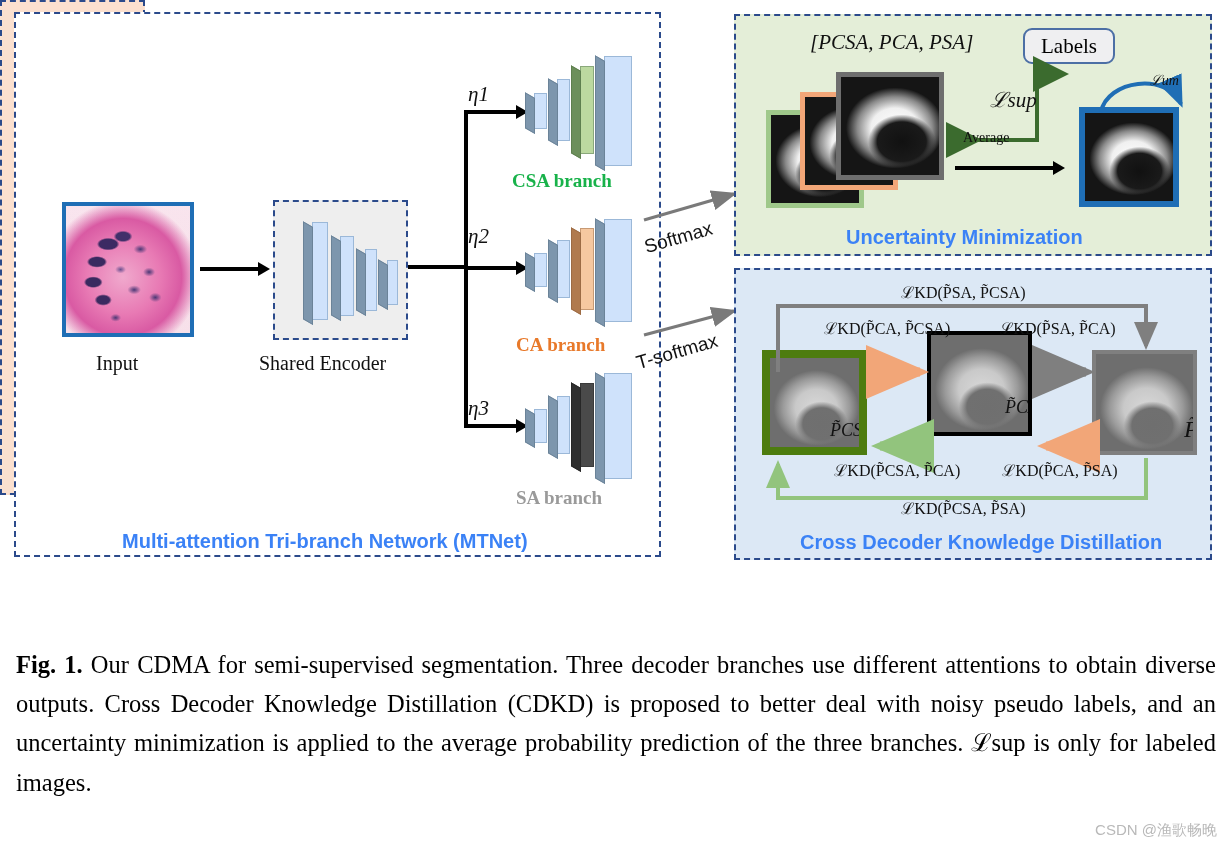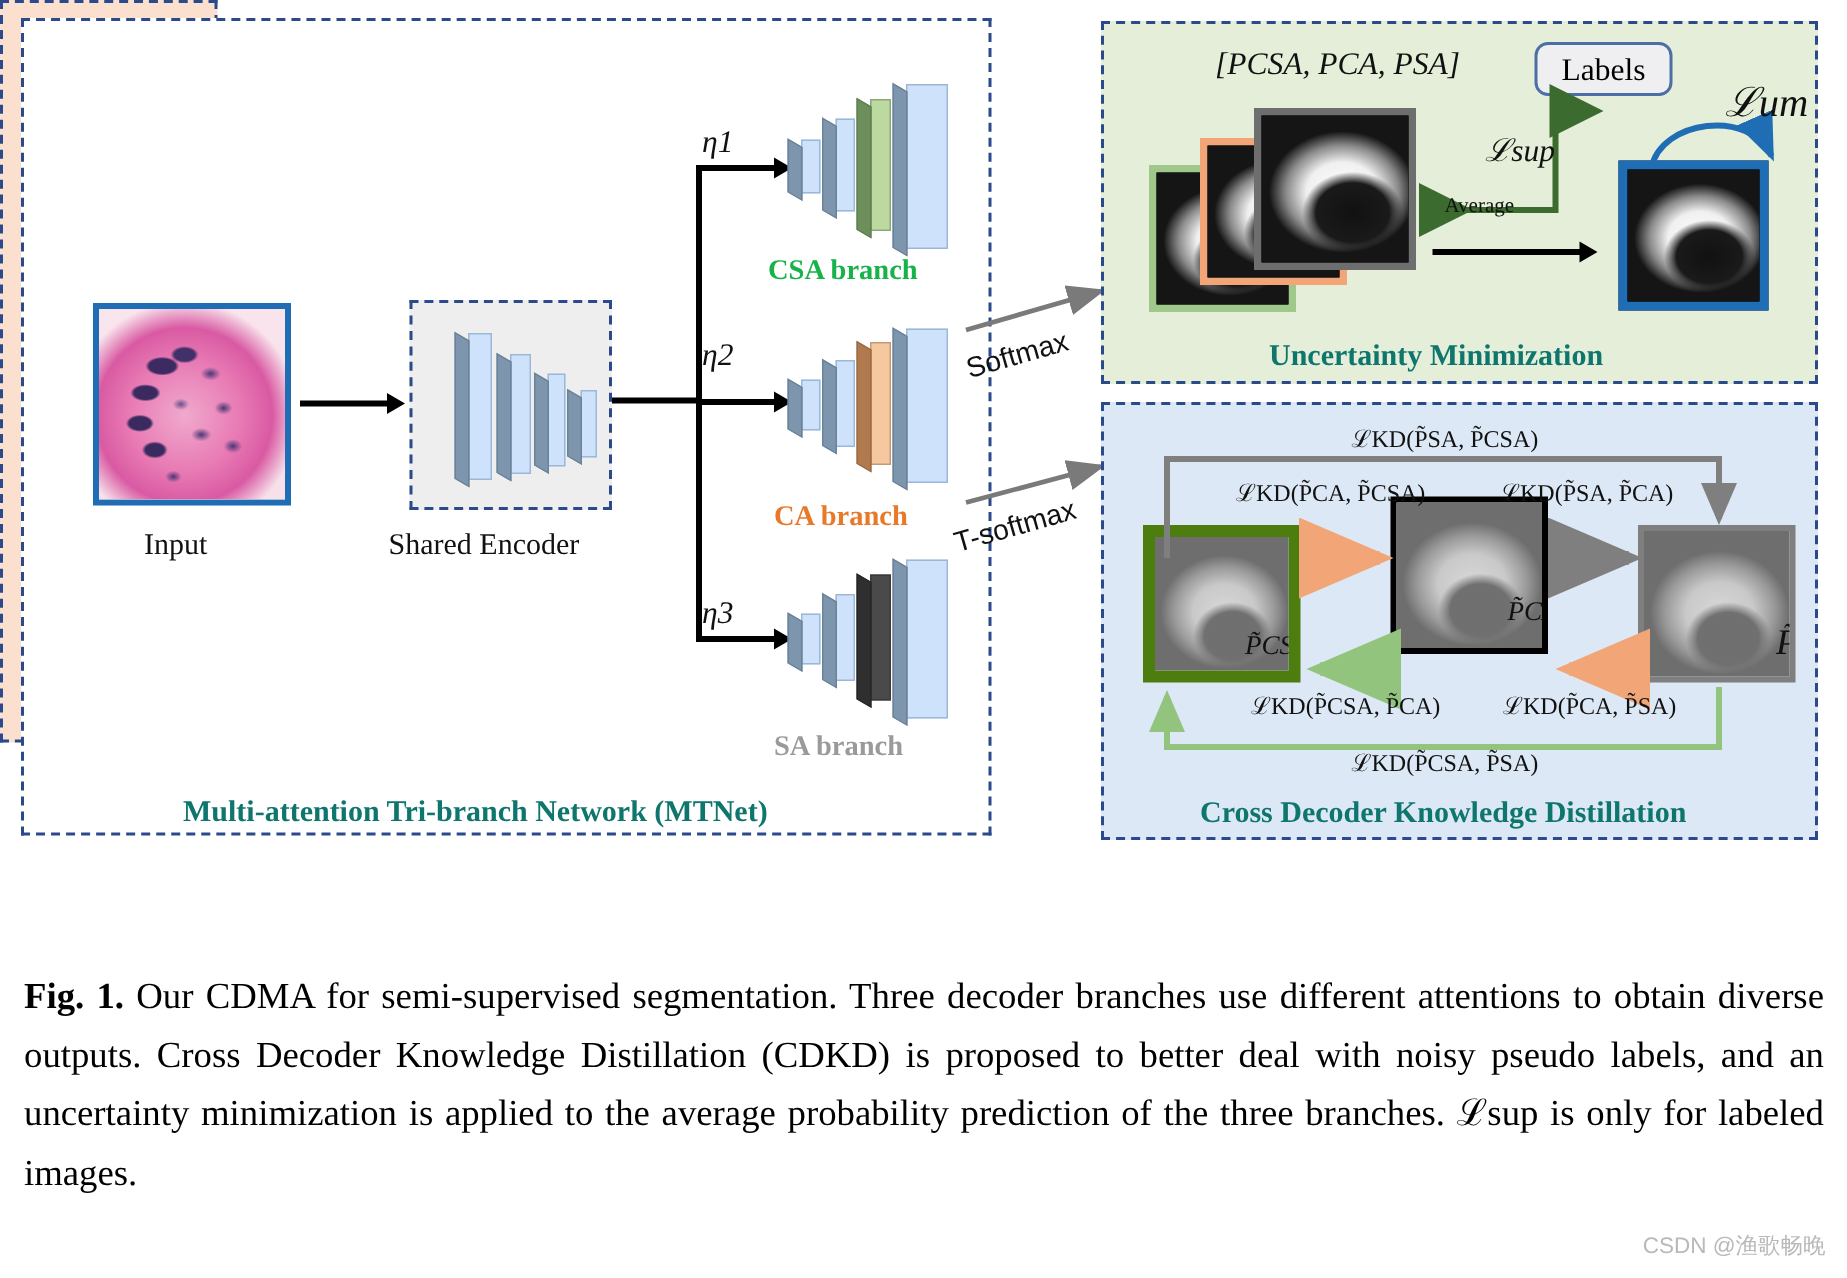--- a/index.html
+++ b/index.html
@@ -12,22 +12,22 @@
   #branch-panel{left:494px;top:28px;width:145px;height:495px;background:#fbe0cf;
                 border:2px dashed #2b4a8b;box-sizing:border-box;}
   #um-panel{left:734px;top:14px;width:478px;height:242px;background:#e4eed8;}
   #cdkd-panel{left:734px;top:268px;width:478px;height:292px;background:#dce8f5;}
   #encoder-box{left:273px;top:200px;width:135px;height:140px;background:#eeeeee;
                border:2px dashed #2b4a8b;box-sizing:border-box;}
 
   
   .plabel{position:absolute;font-family:"Liberation Serif",serif;font-size:20px;color:#111;
           white-space:nowrap;}
-  .panel-title{position:absolute;font-family:Liberation Serif, serif;
-               font-weight:bold;font-size:20px;color:#0f766e;white-space:nowrap;}
+  .panel-title{position:absolute;font-family:Liberation Sans, sans-serif;
+               font-weight:bold;font-size:20px;color:#3b82f6;white-space:nowrap;}
   .branch-name{position:absolute;font-family:"Liberation Serif",serif;font-weight:bold;
                font-size:19px;white-space:nowrap;}
   .mathlbl{position:absolute;font-family:"Liberation Serif",serif;font-style:italic;
            font-size:19px;white-space:nowrap;color:#111;margin-left:44px;}
   .eta{position:absolute;font-family:"Liberation Serif",serif;font-style:italic;
        font-size:21px;color:#111;}
   .sm-lbl{position:absolute;font-family:"Liberation Sans",sans-serif;font-size:19px;
           color:#111;white-space:nowrap;transform-origin:left bottom;}
   .kd{position:absolute;font-family:"Liberation Serif",serif;font-size:16px;
       white-space:nowrap;color:#111;}
@@ -253,21 +253,21 @@
   </div>
 
 <svg class="abs" style="left:1095px;top:62px;width:120px;height:70px;overflow:visible">
   <defs>
       <marker id="bluehead" markerWidth="9" markerHeight="9" refX="7" refY="3.2" orient="auto">
         <path d="M0,0 L8,3.2 L0,6.4 z" fill="#1f6eb5"></path>
       </marker>
     </defs>
   <path d="M6,50 C12,18 72,10 86,42" stroke="#1f6eb5" stroke-width="4" fill="none" marker-end="url(#bluehead)"></path>
 </svg>
-<div class="mathlbl" style="left:1106px;top:48px;font-size:27px;">ℒum</div>
+<div class="mathlbl" style="left:1106px;top:70px;font-size:14px;">ℒum</div>
 
 <div class="panel-title" style="left:846px;top:226px;">Uncertainty Minimization</div>
 
 <div class="panel" id="cdkd-panel"></div>
 
 <div class="kdimg" style="left:762px;top:350px;width:105px;height:105px;border:8px solid #4d7c0f;">
     <div class="blobGray"></div>
   <div class="mathlbl" style="left:16px;top:62px;font-size:18px;">P̃CSA</div>
   </div>
 <div class="kdimg" style="left:927px;top:331px;width:105px;height:105px;border:4px solid #000000;">

